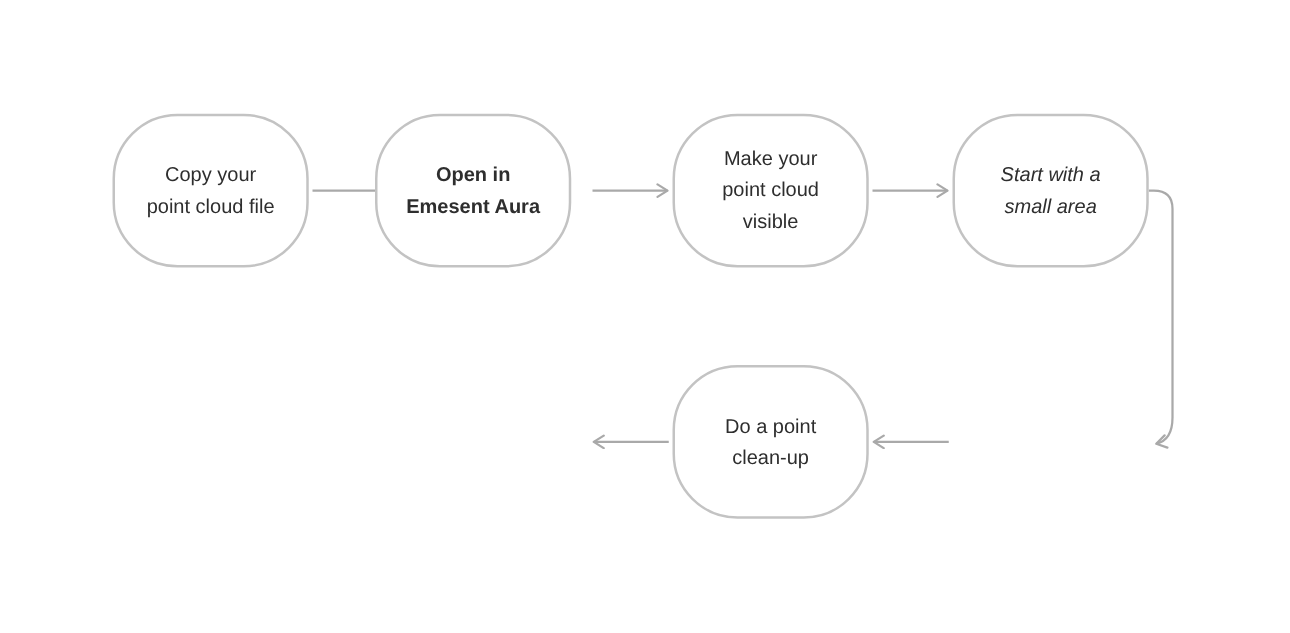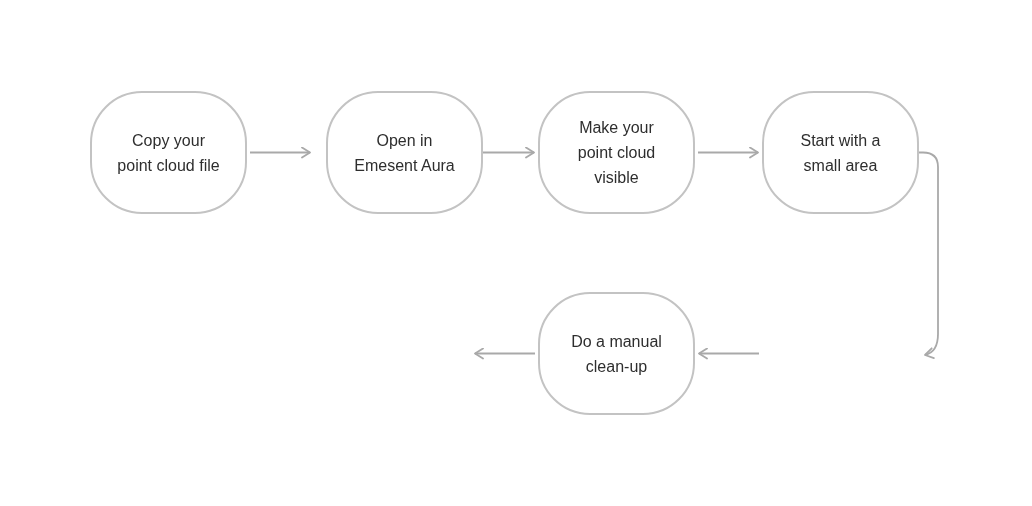--- a/index.html
+++ b/index.html
@@ -40,23 +40,23 @@
     align-items: center;
     justify-content: center;
     text-align: center;
     color: var(--text, #2e2e2e);
     font-size: 16px;
     line-height: 25px;
     white-space: pre-line;
   }
   
   .col-1 { left: 90px; }
-  .col-2 { left: 326px; }
+  .col-2 { left: 300px; font-weight: bold; }
   .col-3 { left: 538px; }
-  .col-4 { left: 762px; }
+  .col-4 { left: 762px; font-style: italic; }
   .row-1 { top: 91px; }
   .row-2 { top: 292px; }
 </style>
 </head>
 <body>
 
 <div class="canvas" style="--bg: #ffffff; --node-fill: #ffffff; --node-border: #c3c3c3; --arrow: #a9a9a9; --text: #2e2e2e;">
 
   <svg class="edges-layer" viewBox="0 0 1032 506" xmlns="http://www.w3.org/2000/svg" aria-hidden="true">
     <defs>
@@ -84,17 +84,17 @@
     <span>Make your
 point cloud
 visible</span>
   </div>
   <div class="node col-4 row-1">
     <span>Start with a
 small area</span>
   </div>
 
   <div class="node col-3 row-2">
-    <span>Do a manual
+    <span>Do a point
 clean-up</span>
   </div>
 
 </div>
 
 </body></html>

